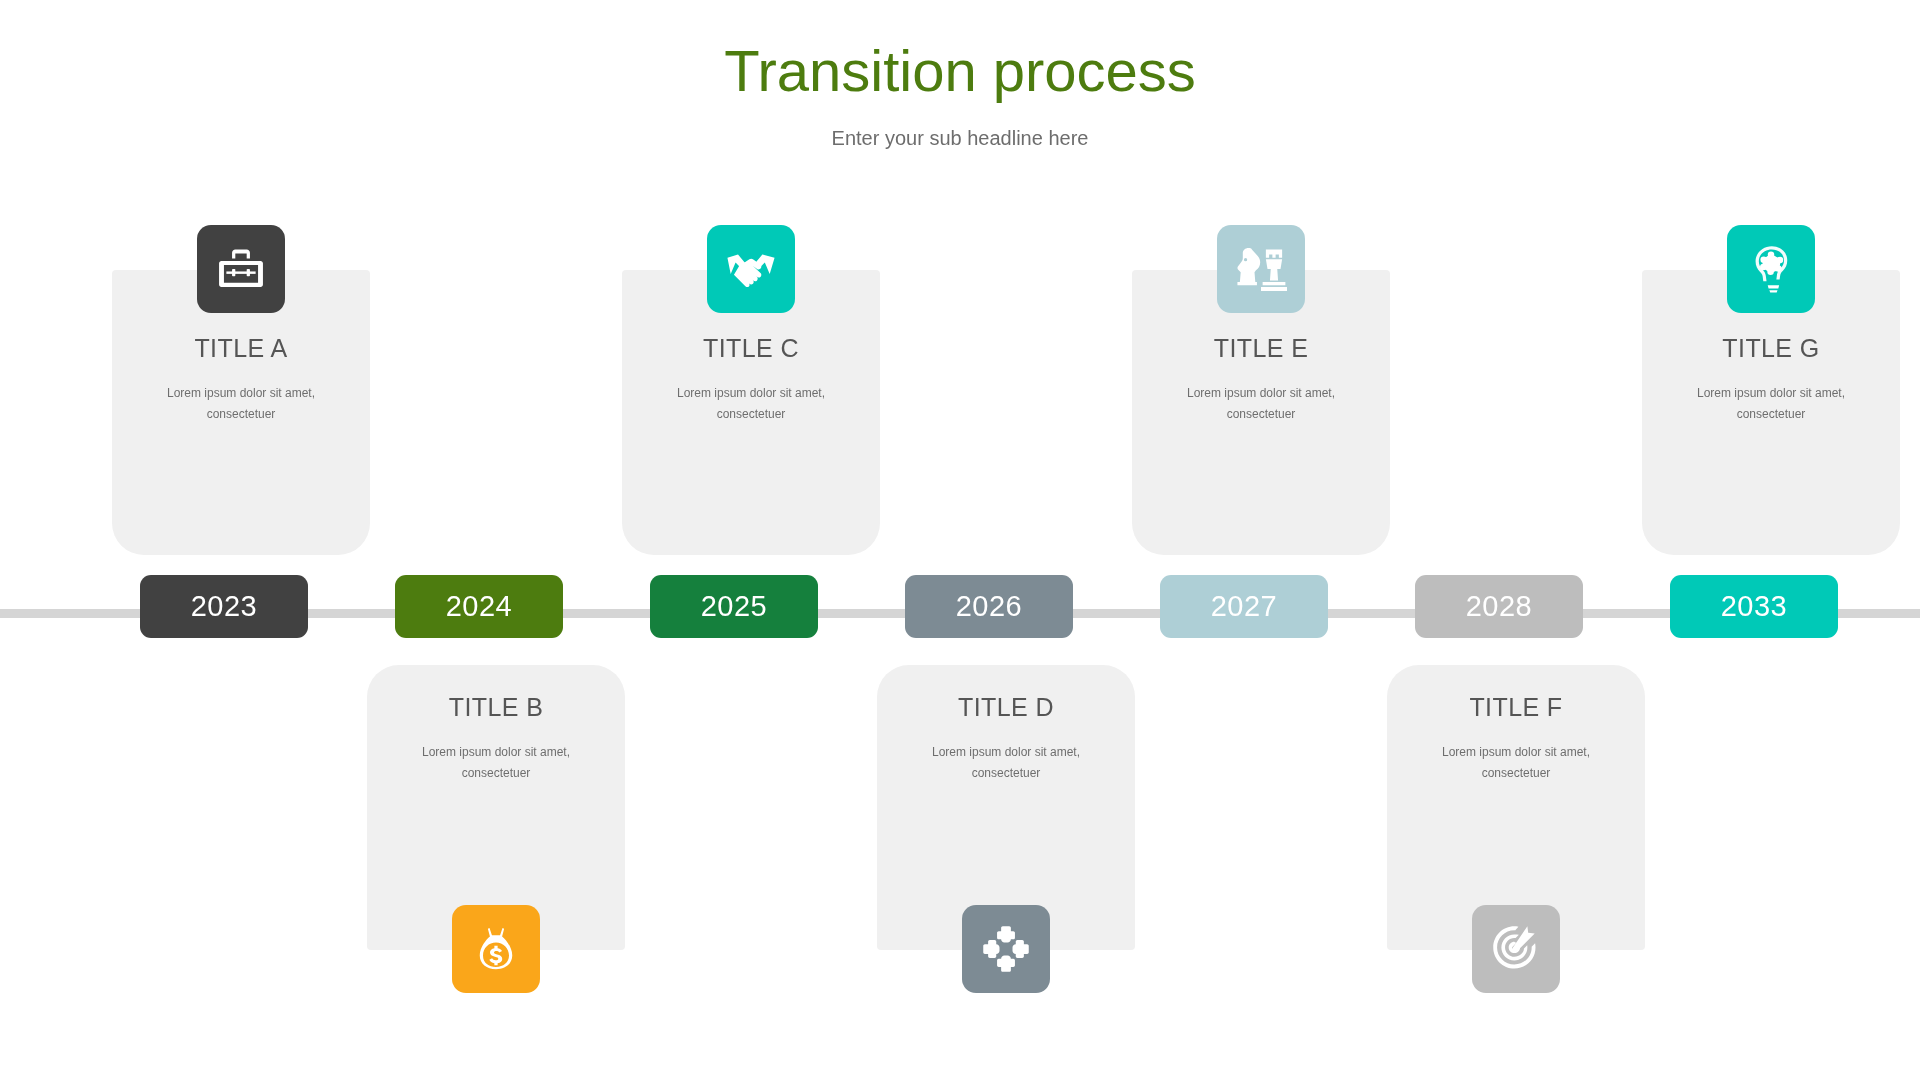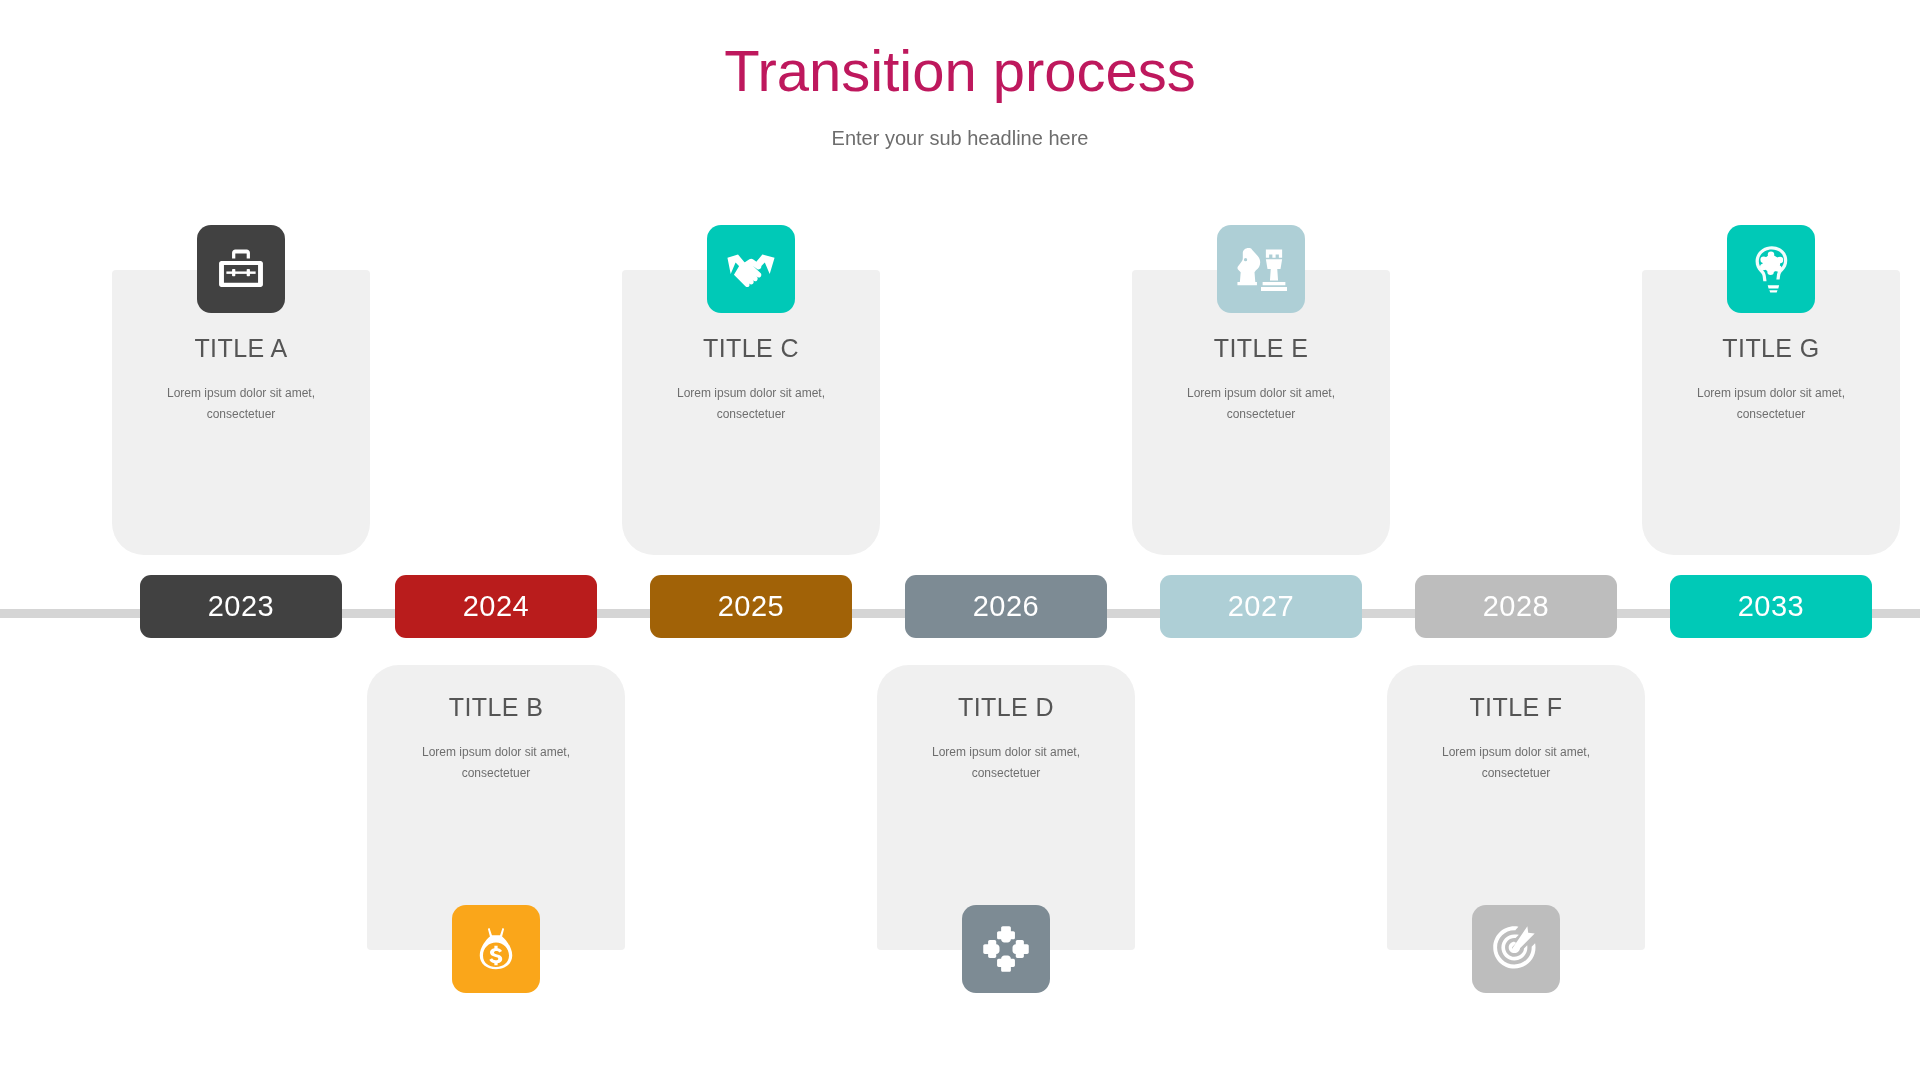--- a/index.html
+++ b/index.html
@@ -24,21 +24,21 @@
   .header {
     position: absolute;
     top: 38px;
     left: 0;
     width: 1920px;
     text-align: center;
   }
   .slide-title {
     font-size: 58px;
     font-weight: 400;
-    color: #be185d;
+    color: #4d7c0f;
     letter-spacing: 0px;
     line-height: 1.15;
   }
   .slide-subtitle {
     margin-top: 22px;
     font-size: 20px;
     font-weight: 400;
     color: #6d6d6d;
   }
 
@@ -66,21 +66,21 @@
     top: 0;
     width: 258px;
     height: 1080px;
   }
 
   
   .year-pill {
     position: absolute;
     top: 575px;
     left: 28px;
-    width: 202px;
+    width: 168px;
     height: 63px;
     border-radius: 11px;
     display: flex;
     align-items: center;
     justify-content: center;
     color: #ffffff;
     font-size: 29px;
     font-weight: 400;
     letter-spacing: 0.5px;
   }
@@ -171,35 +171,35 @@
         <div class="card down">
           <div class="card-title">TITLE B</div>
           <div class="card-body">Lorem ipsum dolor sit amet, consectetuer</div>
         </div>
         <div class="icon-tile bottom" style="background: rgb(250, 166, 26);">
           <svg viewBox="0 0 64 64">
             <path d="M24 6l3 9h10l3-9 2 1-2.5 9.5C44 20 52 30 52 40c0 10-8.5 17-20 17s-20-7-20-17c0-10 8-20 12.5-23.5L22 7l2-1zm8 18c-8.8 0-16 6.7-16 16s7.2 14 16 14 16-5.3 16-14-7.2-16-16-16z"></path>
             <path d="M30 28h4v3.2c2.6.3 4.5 1.6 5.4 3.4l-3.3 1.7c-.6-1.1-1.8-1.8-3.6-1.8-1.9 0-3 .8-3 1.9 0 1.2 1 1.7 3.8 2.3 3.9.8 6.4 2.1 6.4 5.5 0 2.8-2 4.7-5.7 5.2V52h-4v-2.6c-3-.4-5.2-1.9-6.2-4.2l3.4-1.7c.7 1.5 2.1 2.4 4.3 2.4 2.2 0 3.3-.8 3.3-2 0-1.3-1.1-1.8-4.1-2.5-3.7-.8-6.1-2-6.1-5.3 0-2.7 2-4.6 5.4-5.1V28z"></path>
           </svg>
         </div>
-        <div class="year-pill" style="background: #b91c1c;">2024</div>
+        <div class="year-pill" style="background: #4d7c0f;">2024</div>
       </div>
       <div class="node" style="left: 622px;">
         <div class="card up">
           <div class="card-title">TITLE C</div>
           <div class="card-body">Lorem ipsum dolor sit amet, consectetuer</div>
         </div>
         <div class="icon-tile top" style="background: rgb(0, 201, 183);">
           <svg viewBox="0 0 64 64">
             <path d="M3 18l13-4 9 11-6 5-6-6-6 14L3 18z"></path>
             <path d="M61 18l-6 20-6-14-6 6-6-5 9-11 15 4z"></path>
             <path d="M24 24l6-4c1.3-.9 3.1-.9 4.4 0l9 6.5c1.5 1.1 1.8 3.2.7 4.7-1.1 1.5-3.2 1.8-4.7.7l-5-3.6 9.3 8.6c1.3 1.2 1.4 3.2.2 4.5-1.2 1.3-3.2 1.4-4.5.2l-1.6-1.4 1.4 1.3c1.3 1.2 1.4 3.2.2 4.5-1.2 1.3-3.2 1.4-4.5.2l-1.4-1.3.9.9c1.2 1.2 1.2 3.1 0 4.3-1.2 1.2-3.1 1.2-4.3 0l-1-1 .3.3c1.1 1.1 1.1 2.9 0 4-1.1 1.1-2.9 1.1-4 0L11 39l9-15 4 0z"></path>
           </svg>
         </div>
-        <div class="year-pill" style="background: #a16207;">2025</div>
+        <div class="year-pill" style="background: #15803d;">2025</div>
       </div>
       <div class="node" style="left: 877px;">
         <div class="card down">
           <div class="card-title">TITLE D</div>
           <div class="card-body">Lorem ipsum dolor sit amet, consectetuer</div>
         </div>
         <div class="icon-tile bottom" style="background: rgb(125, 139, 148);">
           <svg viewBox="0 0 64 64">
             <path d="M28 4h8c1.1 0 2 .9 2 2v14c0 2.2-1.8 4-4 4h-4c-2.2 0-4-1.8-4-4V6c0-1.1.9-2 2-2zm-2 6v10h-3c-1.1 0-2-.9-2-2V12c0-1.1.9-2 2-2h3zm12 0h3c1.1 0 2 .9 2 2v6c0 1.1-.9 2-2 2h-3V10z"></path>
             <path d="M60 28v8c0 1.1-.9 2-2 2H44c-2.2 0-4-1.8-4-4v-4c0-2.2 1.8-4 4-4h14c1.1 0 2 .9 2 2zm-6-2V23c0-1.1-.9-2-2-2h-6c-1.1 0-2 .9-2 2v3h10zm0 12v3c0 1.1-.9 2-2 2h-6c-1.1 0-2-.9-2-2v-3h10z"></path>

